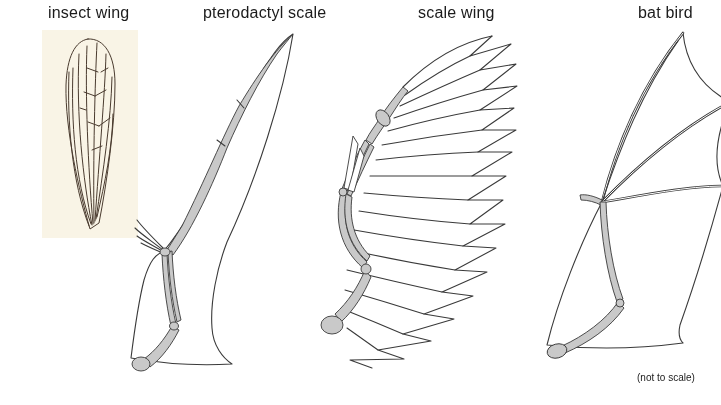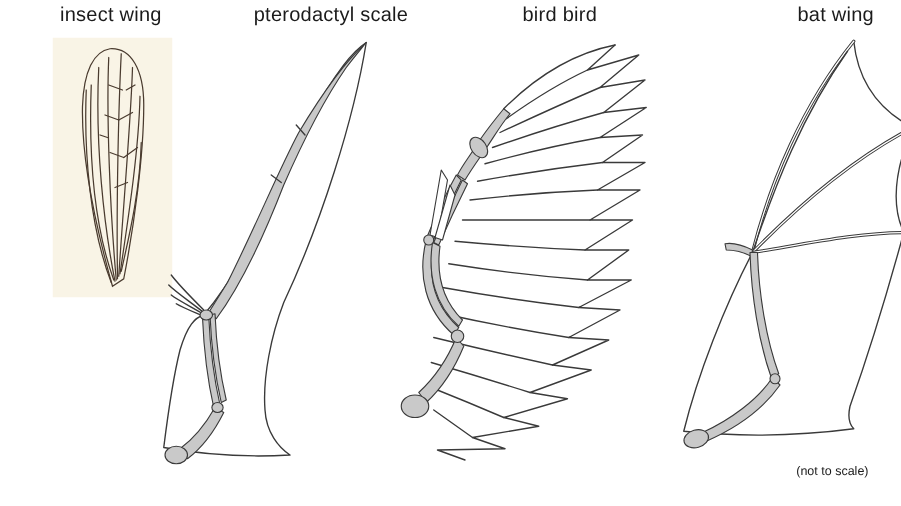--- a/index.html
+++ b/index.html
@@ -34,22 +34,22 @@
   .ins { fill:none; stroke:var(--insect-line,#4a3b2f); stroke-width:1; stroke-linecap:round; }
   .insbg{ fill:var(--insect-bg,#f9f4e6); }
 </style>
 </head>
 <body>
 
 <div class="canvas">
 
   <div class="label" style="left:8px;top:4px">insect wing</div>
   <div class="label" style="left:163px;top:4px">pterodactyl scale</div>
-  <div class="label" style="left:378px;top:4px">bird bird</div>
-  <div class="label" style="left:598px;top:4px">bat wing</div>
+  <div class="label" style="left:378px;top:4px">scale wing</div>
+  <div class="label" style="left:598px;top:4px">bat bird</div>
 
   <svg style="left:2px;top:30px" width="96" height="208" viewBox="0 0 96 208">
     <rect class="insbg" x="0" y="0" width="96" height="208"></rect>
 
     <path class="ins" d="M46,9 C63,8 73,26 73,54 C73,95 65,152 57,193 L48,199 C37,160 23,100 24,55 C25,27 33,11 46,9 Z"></path>
 
     <path class="ins" d="M27,42 C25,92 30,152 47,196"></path>
     <path class="ins" d="M31,38 C29,92 33,150 49,194"></path>
 
     <path class="ins" d="M50,195 C41,150 34,85 37,24"></path>

